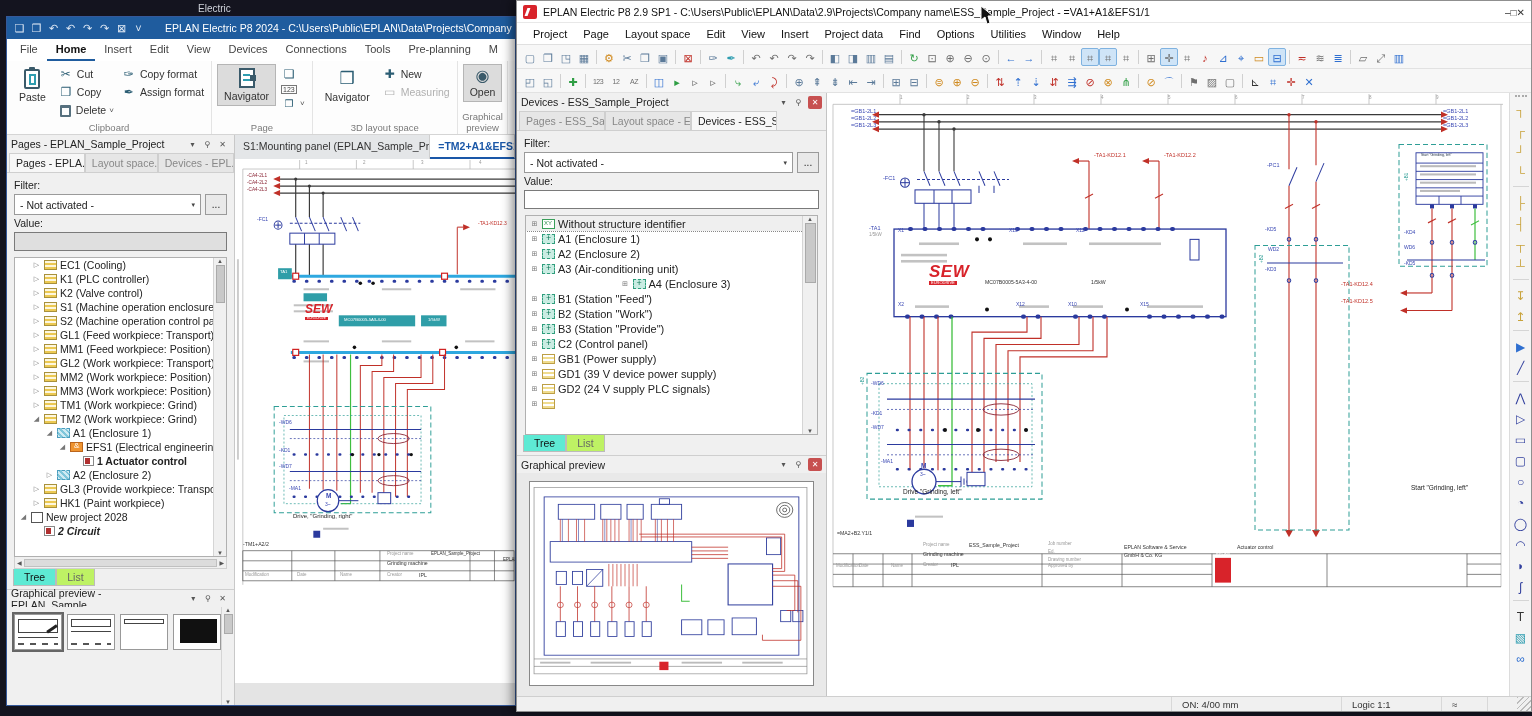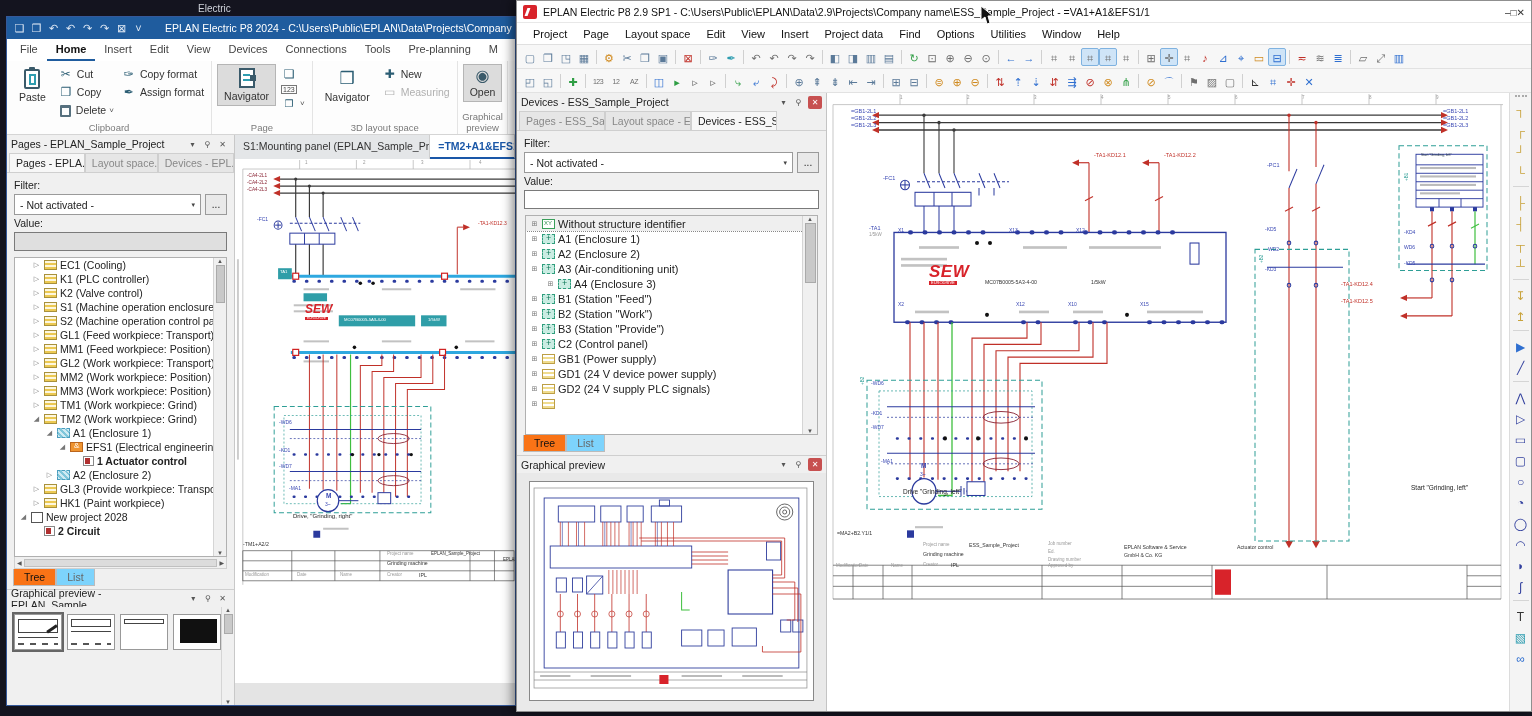--- a/index.html
+++ b/index.html
@@ -73,22 +73,22 @@
 .ic-proj .tic{background:#fff;border-color:#555;width:12px;height:11px}
 .ic-xy .tic{background:#fff;border-color:#3aa05a;position:relative}
 .ic-xy .tic::after{content:"XY";position:absolute;top:0;left:1px;font-size:6px;color:#2f8f4f}
 .ic-tbox .tic{background:#c9ece2;border:1px dashed #2f9e7d;position:relative}
 .ic-tbox .tic::after{content:"+";position:absolute;top:-2px;left:3px;color:#117a5a;font-size:9px}
 .ic-glist .tic{background:repeating-linear-gradient(0deg,#f0dc8e 0 2px,#fff 2px 4px);border-color:#bd9f45}
 .vsb{position:absolute;right:0;top:0;bottom:0;width:13px;background:#f0f0f0;border-left:1px solid #d5d5d5;display:flex;flex-direction:column;align-items:center;font-size:6px;color:#555}
 .vsb .thumb{width:9px;background:#c9c9c9;border:1px solid #aaa;margin:1px 0}
 .hsb{height:12px;margin:0 7px;background:#f0f0f0;border:1px solid #d0d0d0;border-top:none;display:flex;justify-content:space-between;align-items:center;font-size:6px;color:#555;padding:0 2px}
 .btabs{display:flex;height:20px;font-size:10.5px;padding-left:6px;align-items:flex-start;flex:none}
-.btab{padding:2px 10px;border:1px solid #bbb;border-top:none;background:#7dd3fc;color:#666}
-.btab.active{background:#f97316;color:#111}
+.btab{padding:2px 10px;border:1px solid #bbb;border-top:none;background:#bef264;color:#666}
+.btab.active{background:#5eead4;color:#111}
 .thumbs{flex:1;background:#f0f0f0;display:flex;gap:5px;padding:7px 16px 7px 7px;position:relative}
 .thumb{width:48px;height:36px;background:#fff;border:1px solid #999;position:relative;overflow:hidden;flex:none}
 .thumb.selth{outline:2px solid #666}
 .tl1{position:absolute;left:3px;right:3px;top:4px;height:14px;border:1px solid #444}
 .tl2{position:absolute;left:3px;right:3px;bottom:4px;height:8px;border-top:1px solid #444;background:repeating-linear-gradient(90deg,#555 0 6px,transparent 6px 12px) bottom/100% 2px no-repeat}
 .scrib{position:absolute;right:5px;top:6px;width:12px;height:10px;border-bottom:3px solid #222;transform:rotate(-35deg)}
 .tblack{position:absolute;inset:4px 3px 6px 6px;background:#111}
 
 .leditor{flex:1;display:flex;flex-direction:column;min-width:0}
 .letabs{height:24px;background:#eef0f2;display:flex;font-size:10.5px;align-items:stretch;flex:none}
@@ -406,21 +406,21 @@
               <span class="tic"></span>
               <span class="tlb">HK1 (Paint workpiece)</span>
             </div>
 
             <div class="trow ic-proj" style="padding-left: 4px;">
               <span class="exp">◢</span>
               <span class="tic"></span>
               <span class="tlb">New project 2028</span>
             </div>
 
-            <div class="trow ic-page bold" style="padding-left: 17px;">
+            <div class="trow ic-page bold" style="padding-left: 17px; font-style: italic;">
               <span class="exp"></span>
               <span class="tic"></span>
               <span class="tlb">2 Circuit</span>
             </div>
           </div>
         <div class="vsb">
             <span>▲</span>
             <span class="thumb" style="height:38px"></span>
             <span style="margin-top:auto">▼</span>
           </div>
@@ -825,21 +825,21 @@
               <span class="tic"></span>
               <span class="tlb">A2 (Enclosure 2)</span>
             </div>
 
             <div class="trow ic-tbox" style="padding-left: 4px;">
               <span class="exp">⊞</span>
               <span class="tic"></span>
               <span class="tlb">A3 (Air-conditioning unit)</span>
             </div>
 
-            <div class="trow ic-tbox" style="padding-left: 20px;">
+            <div class="trow ic-tbox" style="padding-left: 8px; justify-content: center;">
               <span class="exp">⊞</span>
               <span class="tic"></span>
               <span class="tlb">A4 (Enclosure 3)</span>
             </div>
 
             <div class="trow ic-tbox" style="padding-left: 4px;">
               <span class="exp">⊞</span>
               <span class="tic"></span>
               <span class="tlb">B1 (Station "Feed")</span>
             </div>
@@ -864,21 +864,21 @@
 
             <div class="trow ic-glist" style="padding-left: 4px;">
               <span class="exp">⊞</span>
               <span class="tic"></span>
               <span class="tlb">GB1 (Power supply)</span>
             </div>
 
             <div class="trow ic-glist" style="padding-left: 4px;">
               <span class="exp">⊞</span>
               <span class="tic"></span>
-              <span class="tlb">GD1 (24 V device power supply)</span>
+              <span class="tlb">GD1 (39 V device power supply)</span>
             </div>
 
             <div class="trow ic-glist" style="padding-left: 4px;">
               <span class="exp">⊞</span>
               <span class="tic"></span>
               <span class="tlb">GD2 (24 V supply PLC signals)</span>
             </div>
 
             <div class="trow ic-glist" style="padding-left: 4px;">
               <span class="exp">⊞</span>
@@ -1345,17 +1345,31 @@
           <span class="vti c-navy">◗</span>
           <span class="vti c-navy">ʃ</span>
           <span class="vti sep"></span>
           <span class="vti c-dark">T</span>
           <span class="vti c-teal">▧</span>
           <span class="vti c-blue">∞</span>
         </span>
     </div>
   </div>
 
+  <div class="rstatus">
+    <div class="seg fill"></div>
+    <div class="seg" style="width:170px">
+        <span>ON: 4/00 mm</span>
+      </div>
+    <div class="seg" style="width:100px">
+        <span>Logic 1:1</span>
+      </div>
+    <div class="seg" style="width:46px">
+        <span>≈</span>
+      </div>
+    <div class="seg" style="width:30px"></div>
+    <div class="gripc"></div>
+  </div>
 </div>
 
 <svg id="cursor" width="14" height="20">
   <polygon points="1,1 1,15 5,12 7,19 10,18 8,11 13,11" fill="#111" stroke="#fff" stroke-width="1"></polygon>
 </svg>
 
 </body></html>

